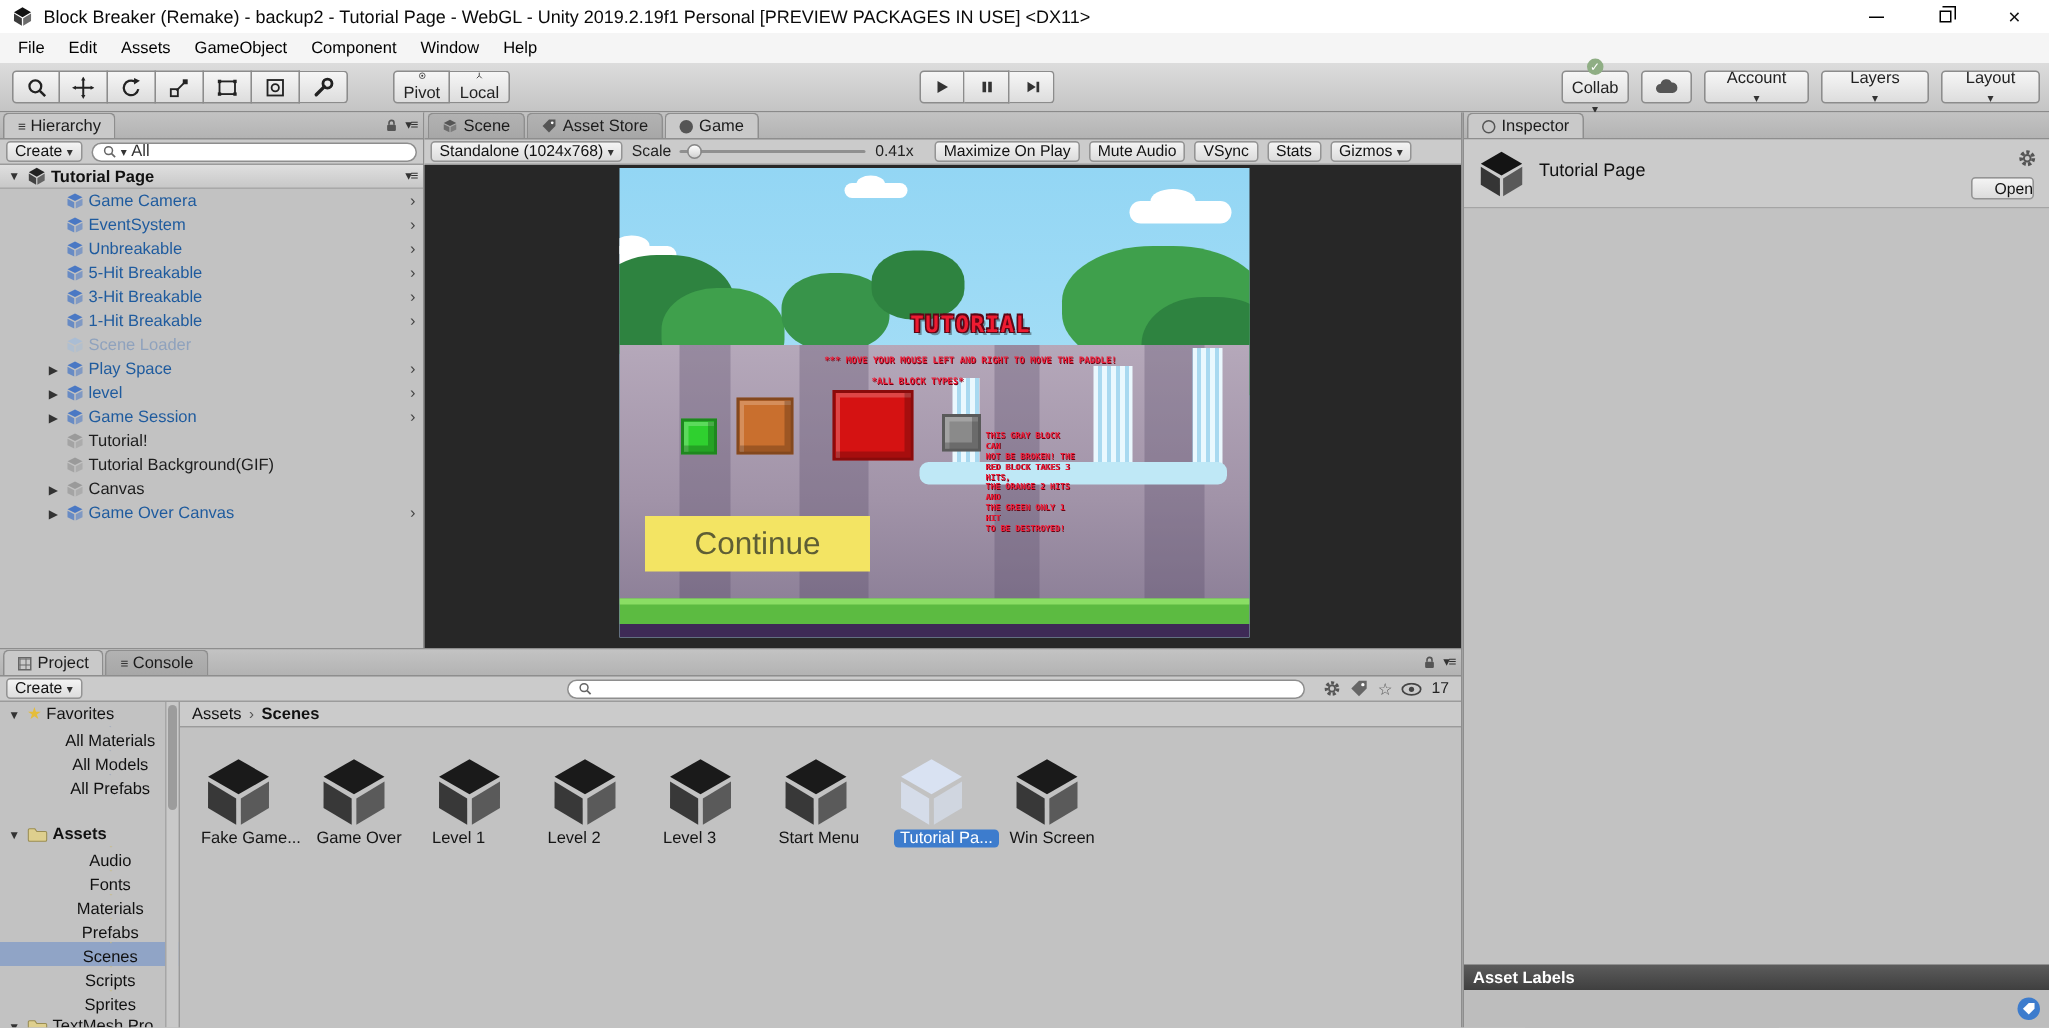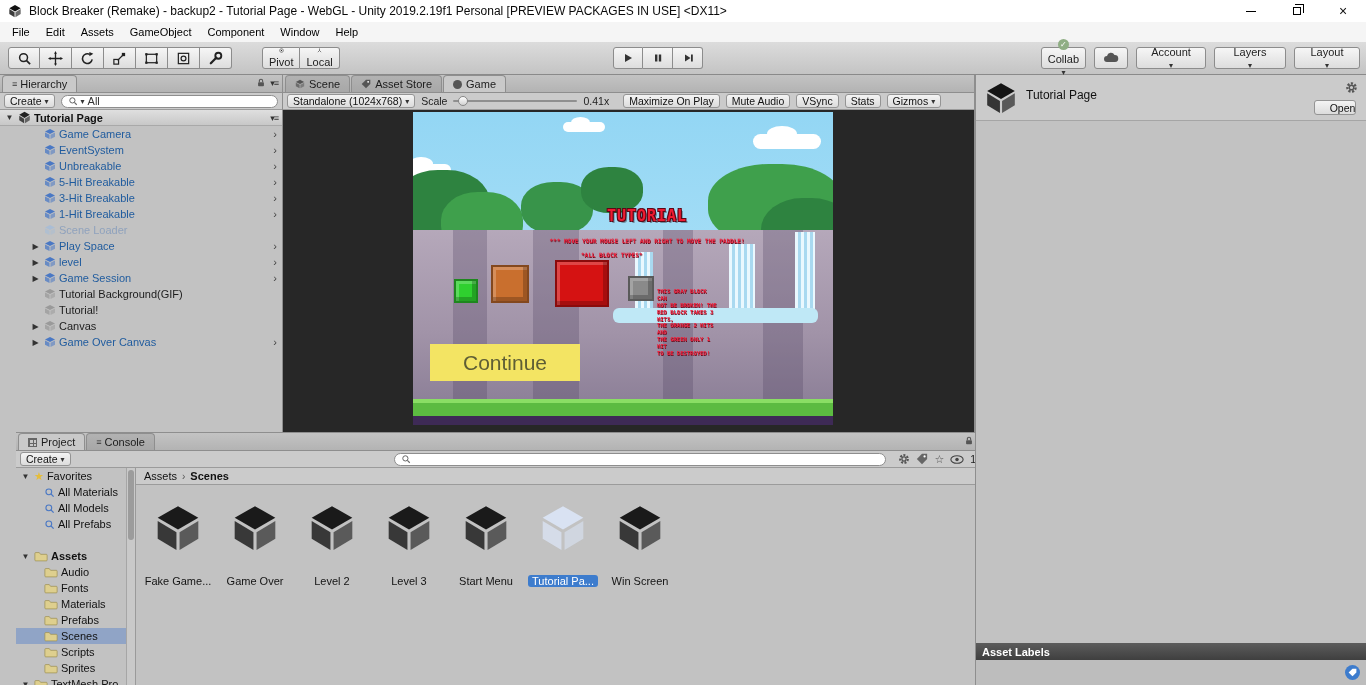--- a/index.html
+++ b/index.html
@@ -85,29 +85,29 @@
   .slider { width:124px; height:2px; background:#8f8f8f; position:relative; border-radius:1px; }
   .knob { position:absolute; left:5px; top:-4px; width:10px; height:10px; border-radius:50%; background:linear-gradient(#fefefe,#d2d2d2); border:1px solid #878787; }
   .dot-icon { width:9px; height:9px; border-radius:50%; background:#555; }
   .icon-grid { width:9px; height:9px; border:1px solid #666; background-image:linear-gradient(#666 1px,transparent 1px),linear-gradient(90deg,#666 1px,transparent 1px); background-size:4px 4px; }
   .icon-circle { width:9px; height:9px; border:1.5px solid #555; border-radius:50%; }
 
   
   .project-content { position:absolute; left:0; top:35px; right:0; bottom:0; display:flex; }
   .ptree { width:120px; background:#c2c2c2; border-right:1px solid #9a9a9a; overflow:hidden; position:relative; }
   .ptree .hrow { padding-left:4px; white-space:nowrap; }
-  .ptree .hrow.child { padding-left:28px; }
+  .ptree .hrow.child { padding-left:28px;flex-direction:column; }
   .ptree .hrow.sel { background:#90a4c6; }
   .vscroll { position:absolute; right:0; top:0; bottom:0; width:9px; background:#c9c9c9; border-left:1px solid #a6a6a6; }
   .vthumb { position:absolute; left:1px; top:2px; width:6px; height:70px; background:#9c9c9c; border-radius:3px; }
   .pmain { flex:1; position:relative; }
   .breadcrumb { height:17px; background:#cbcbcb; border-bottom:1px solid #9b9b9b; display:flex; align-items:center; padding-left:8px; gap:5px; }
   .crumb-sep { color:#555; font-size:10px; }
   .assets-grid { position:absolute; left:0; top:17px; right:0; bottom:0; display:flex; align-items:flex-start; padding:18px 0 0 14px; gap:21px; }
-  .asset { width:56px; display:flex; flex-direction:column; align-items:center; gap:22px; }
+  .asset { width:56px; display:flex; flex-direction:column; align-items:flex-start; gap:0; }
   .ulogo { color:#1a1a1a; }
   .asset.sel .ulogo { color:#d9e2f2; }
   .alabel { font-size:11px; color:#141414; white-space:nowrap; }
   .asset.sel .alabel span { background:#3d7ccd; color:#fff; border-radius:3px; padding:0 4px; }
   .mag-blue { color:#4a78c4; }
   .star { color:#e5bd3a; font-size:11px; line-height:11px; }
 
   
   .insp-header { position:relative; height:46px; background:#cbcbcb; border-bottom:1px solid #a5a5a5; }
   .insp-title { position:absolute; left:50px; top:13px; font-size:12px; color:#111; }
@@ -450,28 +450,28 @@
           <use href="#i-cube"></use>
         </svg>
         <span class="hlabel">Game Session</span>
         <span class="chev">›</span>
       </div>
     <div class="hrow k-plain">
         <span class="exp ghost">▶</span>
         <svg class="cube ic" width="12" height="12">
           <use href="#i-cube"></use>
         </svg>
-        <span class="hlabel">Tutorial Background(GIF)</span>
+        <span class="hlabel">Tutorial!</span>
       </div>
     <div class="hrow k-plain">
         <span class="exp ghost">▶</span>
         <svg class="cube ic" width="12" height="12">
           <use href="#i-cube"></use>
         </svg>
-        <span class="hlabel">Tutorial!</span>
+        <span class="hlabel">Tutorial Background(GIF)</span>
       </div>
     <div class="hrow k-plain">
         <span class="exp">▶</span>
         <svg class="cube ic" width="12" height="12">
           <use href="#i-cube"></use>
         </svg>
         <span class="hlabel">Canvas</span>
       </div>
     <div class="hrow k-prefab">
         <span class="exp">▶</span>
@@ -570,21 +570,21 @@
         <div class="block" style="left:142px;top:148px;width:54px;height:47px;background:#d51212"></div>
         <div class="block" style="left:215px;top:164px;width:26px;height:25px;background:#8a8a8a"></div>
 
         <div class="continue-btn">
           <span>Continue</span>
         </div>
       </div>
     </div>
   </div>
 
-  <div class="panel" style="left:16px;top:432px;width:975px;height:253px;border-top:1px solid #8e8e8e">
+  <div class="panel" style="left:0;top:432px;width:975px;height:253px;border-top:1px solid #8e8e8e">
     <div class="tabbar">
       <div class="tab active">
         <span class="icon-grid"></span>
         <span>Project</span>
       </div>
       <div class="tab">
         <span class="menu-glyph">≡</span>
         <span>Console</span>
       </div>
       <div class="tab-right-icons">
@@ -717,20 +717,26 @@
               <svg class="ulogo ic" width="50" height="50">
                 <use href="#i-unity"></use>
               </svg>
               <div class="alabel"><span>Fake Game...</span></div>
             </div>
           <div class="asset">
               <svg class="ulogo ic" width="50" height="50">
                 <use href="#i-unity"></use>
               </svg>
               <div class="alabel"><span>Game Over</span></div>
+            </div>
+          <div class="asset">
+              <svg class="ulogo ic" width="50" height="50">
+                <use href="#i-unity"></use>
+              </svg>
+              <div class="alabel"><span>Level 1</span></div>
             </div>
           <div class="asset">
               <svg class="ulogo ic" width="50" height="50">
                 <use href="#i-unity"></use>
               </svg>
               <div class="alabel"><span>Level 2</span></div>
             </div>
           <div class="asset">
               <svg class="ulogo ic" width="50" height="50">
                 <use href="#i-unity"></use>
@@ -754,20 +760,26 @@
                 <use href="#i-unity"></use>
               </svg>
               <div class="alabel"><span>Win Screen</span></div>
             </div>
         </div>
       </div>
     </div>
   </div>
 
   <div class="panel" style="left:975px;top:75px;width:391px;height:610px;border-right:none;border-left:1px solid #8e8e8e">
+    <div class="tabbar">
+      <div class="tab active">
+        <span class="icon-circle"></span>
+        <span>Inspector</span>
+      </div>
+    </div>
     <div class="insp-header">
       <svg class="ic" width="34" height="34" style="position:absolute;left:8px;top:6px">
           <use href="#i-unity" style="color:#141414"></use>
         </svg>
       <span class="insp-title">Tutorial Page</span>
       <svg class="ic" width="13" height="13" style="position:absolute;right:8px;top:6px">
           <use href="#i-gear" style="color:#555"></use>
         </svg>
       <div class="mini-btn open-btn" style="justify-content:center">
         <span>Open</span>

